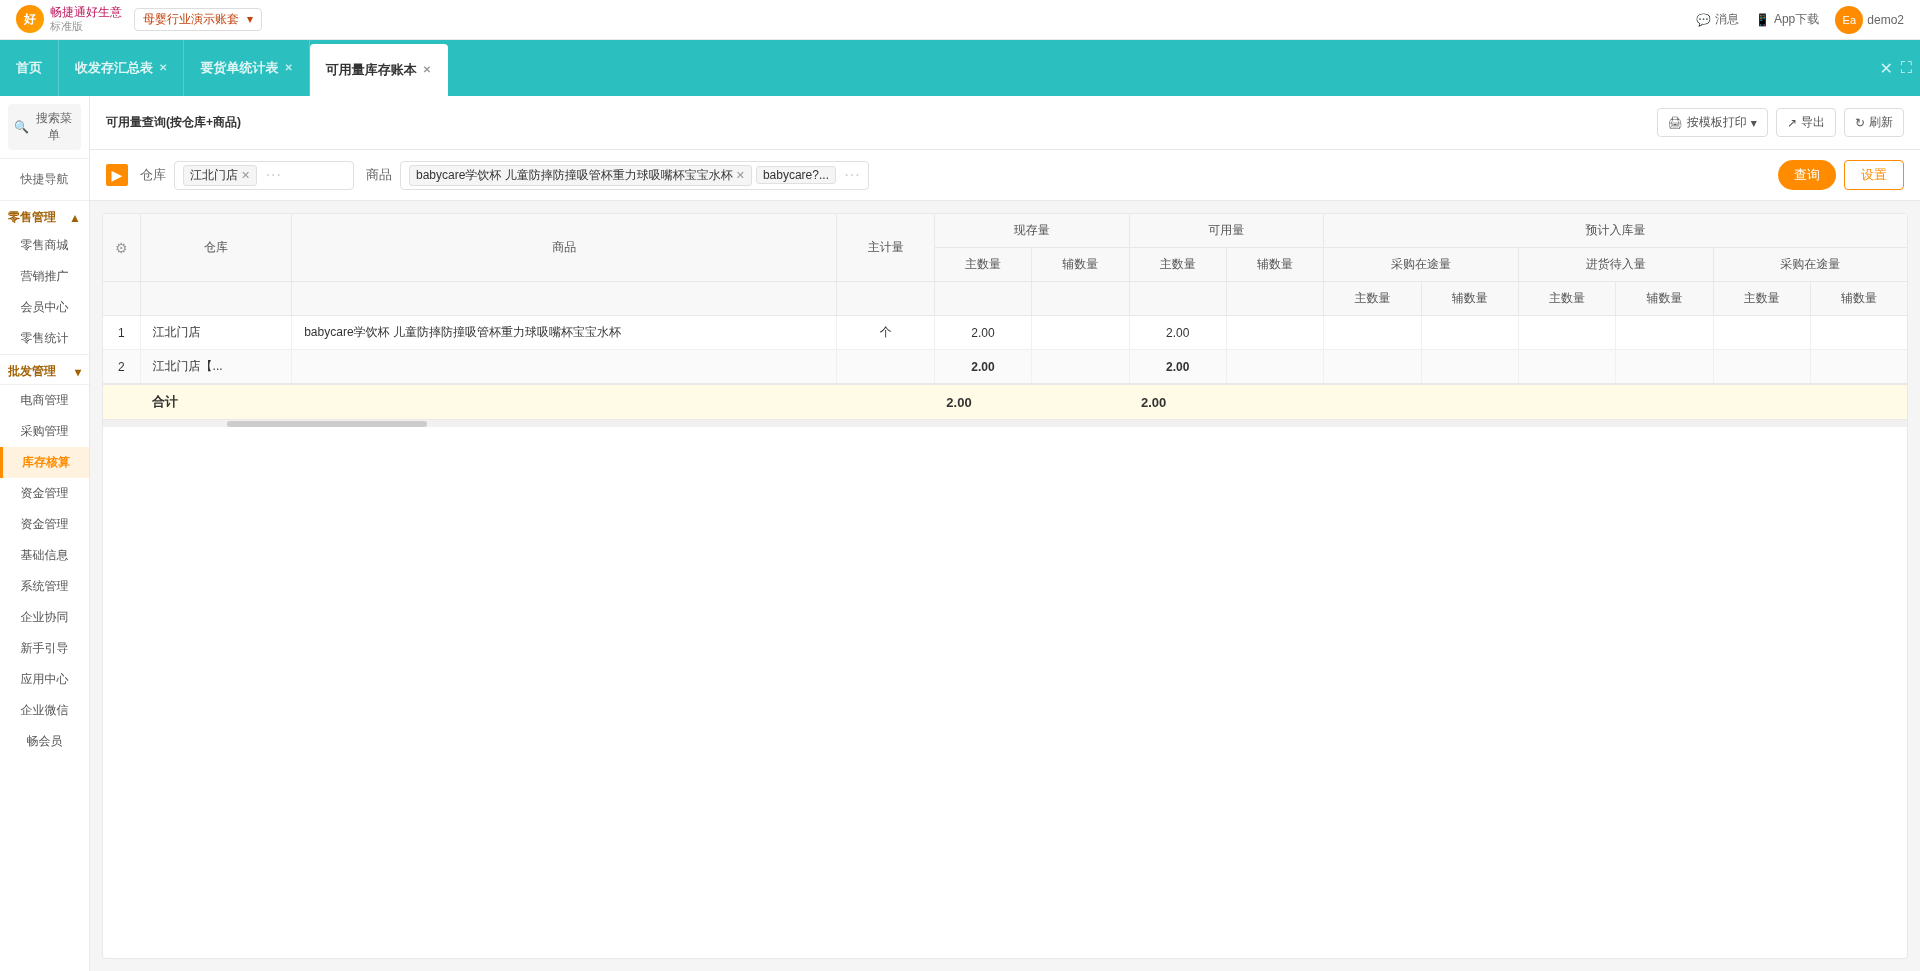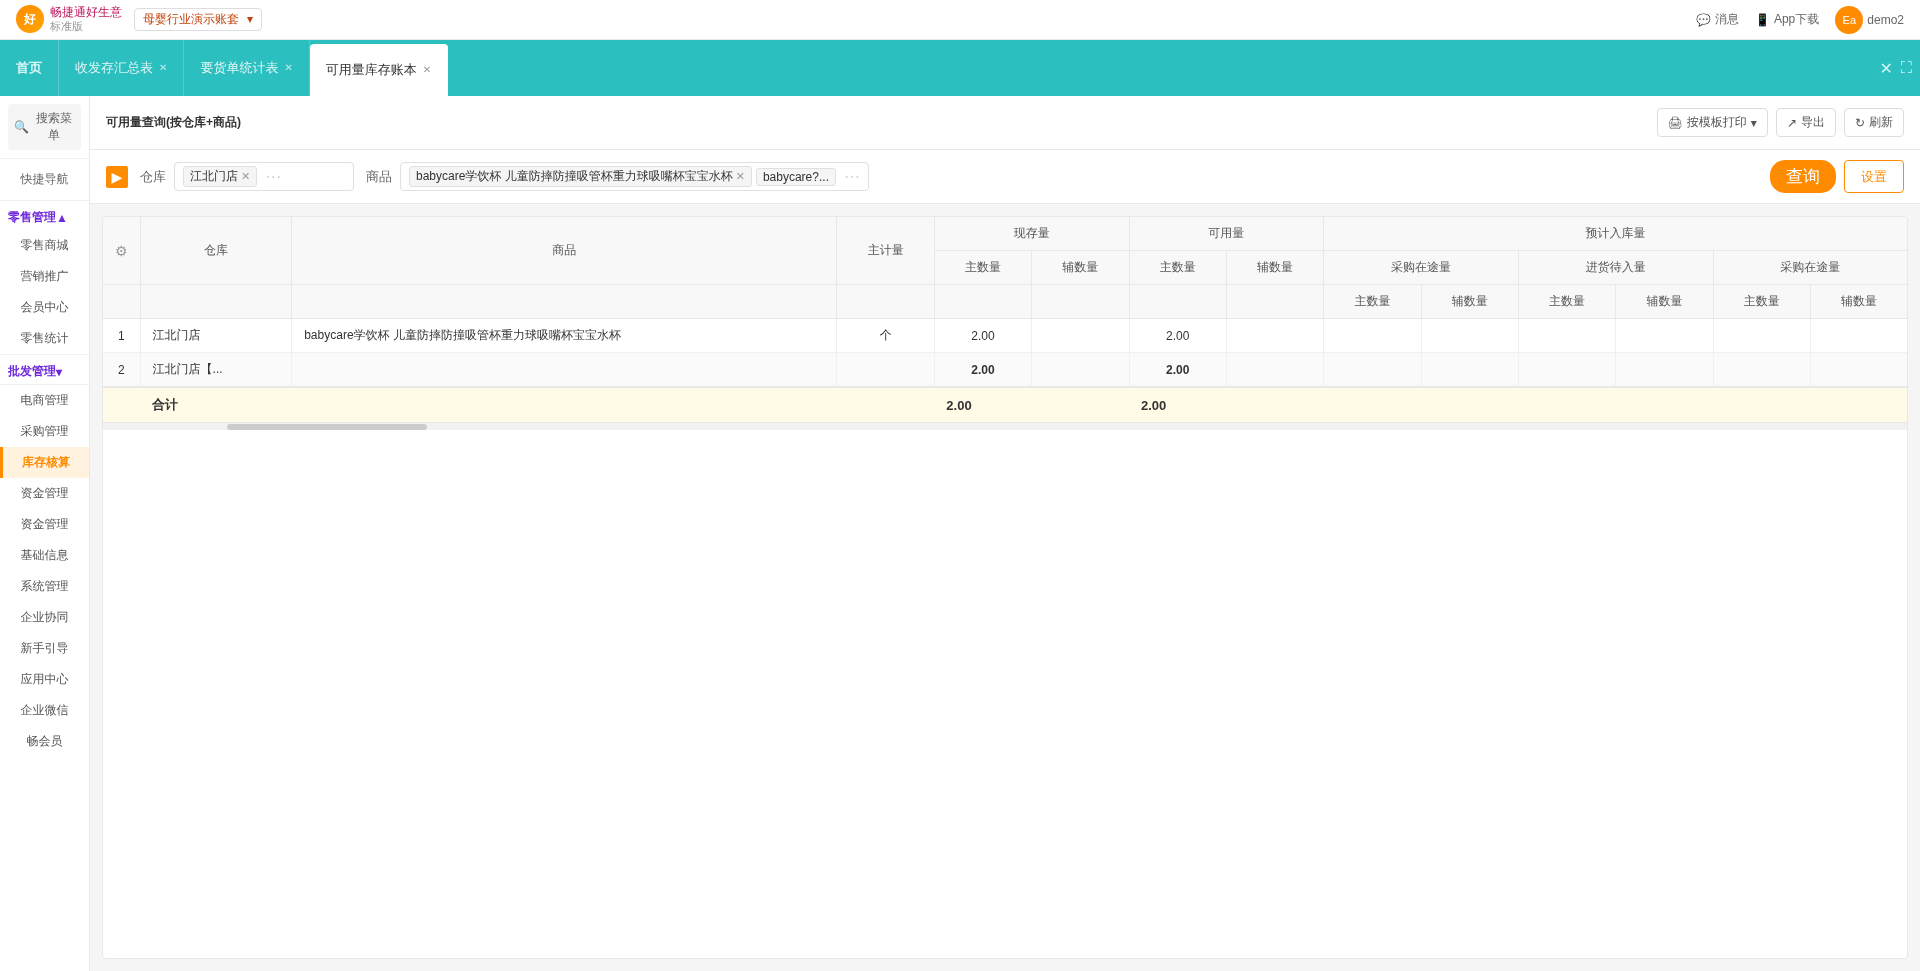--- a/index.html
+++ b/index.html
@@ -12,39 +12,39 @@
     .logo-icon { width: 28px; height: 28px; background: linear-gradient(135deg, #ff8c00, #ffa500); border-radius: 50%; display: flex; align-items: center; justify-content: center; color: white; font-size: 12px; font-weight: bold; }
     .logo-text { font-size: 12px; color: #be185d; line-height: 1.2; }
     .logo-sub { font-size: 11px; color: #999; }
     .industry-select { display: flex; align-items: center; gap: 8px; border: 1px solid #ddd; border-radius: 4px; padding: 2px 8px; font-size: 12px; color: #c2410c; cursor: pointer; background: #fff; }
     .top-bar-right { display: flex; align-items: center; gap: 16px; }
     .top-right-item { display: flex; align-items: center; gap: 4px; font-size: 12px; color: #666; cursor: pointer; }
     .avatar { width: 28px; height: 28px; border-radius: 50%; background: #ff8c00; display: flex; align-items: center; justify-content: center; color: white; font-size: 11px; }
 
     
     .tab-bar { height: 56px; background: #2bbfbf; display: flex; align-items: stretch; flex-shrink: 0; position: relative; }
-    .tab { display: flex; align-items: center; padding: 0 16px; font-size: 13px; color: rgba(255,255,255,0.85); cursor: pointer; gap: 6px; border-right: 1px solid rgba(255,255,255,0.2); white-space: nowrap; }
+    .tab { display: flex; align-items: center; padding: 0 16px; font-size: 13px; color: rgba(255,255,255,0.85); cursor: pointer; gap: 6px; border-right: 1px solid rgba(255,255,255,0.2); white-space: nowrap; font-weight: bold; }
     .tab.active { background: #fff; color: #333; border-radius: 4px 4px 0 0; margin-top: 4px; }
     .tab.home { font-weight: bold; }
     .tab-close { font-size: 10px; color: rgba(255,255,255,0.7); line-height: 1; }
     .tab.active .tab-close { color: #999; }
     .tab-bar-right { margin-left: auto; display: flex; align-items: center; padding-right: 8px; gap: 8px; }
     .tab-bar-icon { color: rgba(255,255,255,0.8); cursor: pointer; font-size: 16px; }
 
     
     .main-layout { display: flex; flex: 1; overflow: hidden; }
 
     
     .sidebar { width: 90px; background: #fff; border-right: 1px solid #e8e8e8; display: flex; flex-direction: column; flex-shrink: 0; overflow-y: auto; }
     .sidebar-search { padding: 8px; border-bottom: 1px solid #f0f0f0; }
     .sidebar-search-btn { width: 100%; padding: 6px; background: #f5f5f5; border: none; border-radius: 4px; font-size: 12px; color: #666; cursor: pointer; display: flex; align-items: center; justify-content: center; gap: 4px; }
     .sidebar-nav { padding: 4px 0; border-bottom: 1px solid #f0f0f0; }
     .sidebar-nav-item { padding: 8px 4px; text-align: center; font-size: 12px; color: #666; cursor: pointer; }
     .sidebar-section { border-bottom: 1px solid #f0f0f0; }
-    .sidebar-section-header { padding: 8px 8px 4px; font-size: 12px; color: #6d28d9; font-weight: bold; display: flex; align-items: center; cursor: pointer; }
+    .sidebar-section-header { padding: 8px 8px 4px; font-size: 12px; color: #a16207; font-weight: bold; display: flex; align-items: center; justify-content: space-between; cursor: pointer; }
     .sidebar-item { padding: 7px 8px; font-size: 12px; color: #555; cursor: pointer; text-align: center; }
     .sidebar-item.active { background: #fff3e0; color: #ff8c00; font-weight: bold; border-left: 3px solid #ff8c00; }
 
     
     .content { flex: 1; overflow-y: auto; background: #f5f5f5; display: flex; flex-direction: column; }
 
     
     .page-header { background: #fff; padding: 12px 16px; display: flex; align-items: center; justify-content: space-between; border-bottom: 1px solid #e8e8e8; flex-shrink: 0; }
     .page-title { font-size: 12px; font-weight: bold; color: #333; }
     .page-actions { display: flex; align-items: center; gap: 8px; }
@@ -53,21 +53,21 @@
     
     .filter-bar { background: #fff; padding: 10px 16px; display: flex; align-items: center; gap: 12px; border-bottom: 1px solid #e8e8e8; flex-shrink: 0; flex-wrap: wrap; }
     .filter-toggle { background: #ff8c00; color: #fff; border: none; width: 22px; height: 22px; border-radius: 2px; cursor: pointer; display: flex; align-items: center; justify-content: center; font-size: 14px; flex-shrink: 0; }
     .filter-group { display: flex; align-items: center; gap: 8px; }
     .filter-label { font-size: 13px; color: #666; white-space: nowrap; }
     .filter-input { display: flex; align-items: center; border: 1px solid #e0e0e0; border-radius: 4px; padding: 3px 8px; background: #fff; min-width: 180px; flex-wrap: wrap; gap: 4px; }
     .filter-tag { display: flex; align-items: center; gap: 3px; background: #f5f5f5; border: 1px solid #e0e0e0; border-radius: 3px; padding: 1px 6px; font-size: 12px; color: #333; }
     .filter-tag-close { color: #999; cursor: pointer; font-size: 11px; }
     .filter-dots { color: #ccc; font-size: 16px; margin-left: 4px; }
     .filter-actions { margin-left: auto; display: flex; gap: 8px; }
-    .btn-query { background: #ff8c00; color: #fff; border: none; padding: 5px 16px; border-radius: 15px; font-size: 17px; cursor: pointer; }
+    .btn-query { background: #ff8c00; color: #fff; border: none; padding: 5px 16px; border-radius: 15px; font-size: 13px; cursor: pointer; }
     .btn-settings { background: #fff; color: #ff8c00; border: 1px solid #ff8c00; padding: 5px 16px; border-radius: 4px; font-size: 13px; cursor: pointer; }
 
     
     .table-container { margin: 12px; background: #fff; border: 1px solid #e8e8e8; border-radius: 4px; flex: 1; overflow: auto; }
     table { width: 100%; border-collapse: collapse; font-size: 13px; }
     thead tr th { background: #f8f8f8; padding: 8px 12px; text-align: center; font-weight: normal; color: #555; border-bottom: 1px solid #e8e8e8; border-right: 1px solid #e8e8e8; white-space: nowrap; font-size: 12px; }
     thead tr th:last-child { border-right: none; }
     tbody tr td { padding: 8px 12px; border-bottom: 1px solid #f0f0f0; border-right: 1px solid #f0f0f0; text-align: center; color: #333; font-size: 12px; }
     tbody tr td:last-child { border-right: none; }
     tbody tr td.text-left { text-align: left; }

